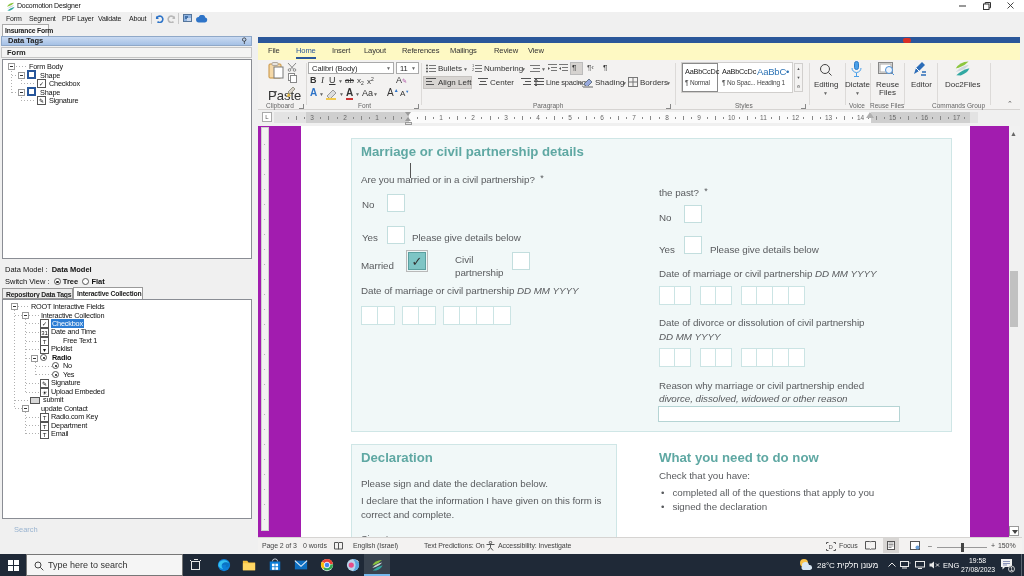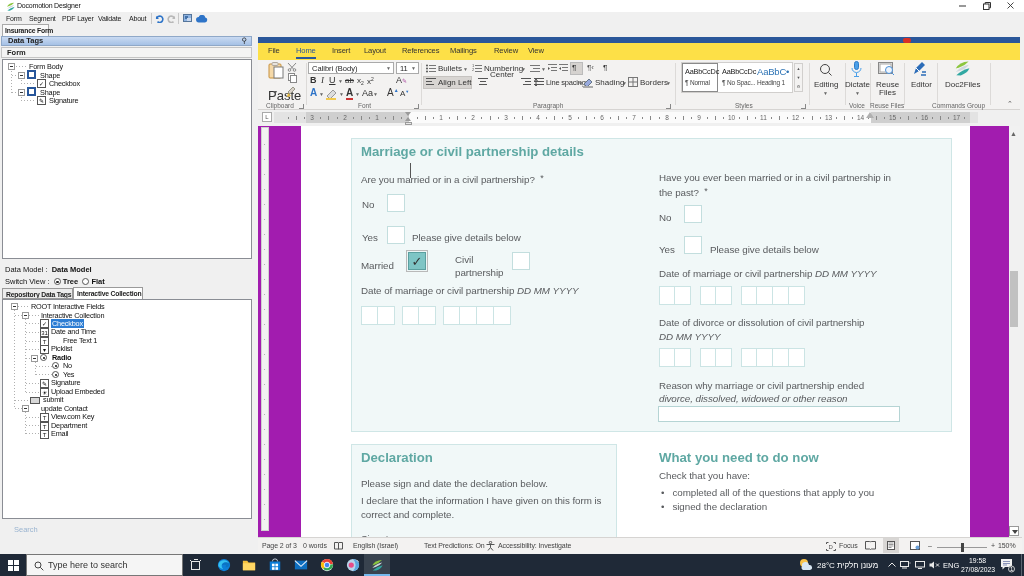--- a/index.html
+++ b/index.html
@@ -40,21 +40,21 @@
 .exp:before { content:""; position:absolute; left:1px; top:2px; width:3px; height:1px; background:#333; }
 .ticon { position:absolute; width:9px; height:9px; border:1px solid #555; background:#fff; font-size:6px; text-align:center; line-height:8px; color:#111; }
 .radioico { position:absolute; width:7px; height:7px; border:1px solid #555; border-radius:50%; background:#fff; }
 .radioico:before { content:""; position:absolute; left:1.5px; top:1.5px; width:2px; height:2px; background:#111; border-radius:50%; }
 
 .dv { position:absolute; width:1px; background-image:repeating-linear-gradient(to bottom,#b0b0b0 0 1px,transparent 1px 3px); }
 .dh { position:absolute; height:1px; background-image:repeating-linear-gradient(to right,#b0b0b0 0 1px,transparent 1px 3px); }
 
 #wordarea { left:258px; top:30px; width:766px; height:523px; background:#f0f0f0; }
 #bluebar { left:0px; top:7px; width:762px; height:6px; background:#2b579a; }
-#wtabs { left:0px; top:13px; width:762px; height:17px; background:#fde047; font-size:7.6px; color:#333; letter-spacing:-0.15px;text-align:right; }
+#wtabs { left:0px; top:13px; width:762px; height:17px; background:#fef9c3; font-size:7.6px; color:#333; letter-spacing:-0.15px;text-align:right; }
 #ribbon { left:0px; top:30px; width:762px; height:50px; background:#f3f2f1; border-bottom:1px solid #d6d4d2; font-size:8px; color:#333; }
 .glabel { position:absolute; top:42px; font-size:6.5px; color:#666; }
 .gsep { position:absolute; top:3px; width:1px; height:42px; background:#dcdad8; }
 #ruler { left:0px; top:80px; width:762px; height:16px; background:#f0f0f0; font-size:6.5px; color:#666; }
 #docarea { left:0px; top:96px; width:751px; height:411px; background:#a21caf; }
 #page { left:43px; top:0px; width:669px; height:411px; background:#ffffff; }
 #vscroll { left:751px; top:96px; width:11px; height:411px; background:#f1f1f1; }
 #statusbar { left:0px; top:507px; width:764px; height:16px; background:#f3f2f1; border-top:1px solid #d6d4d2; font-size:7px; color:#444; letter-spacing:-0.1px; }
 
 
@@ -196,21 +196,21 @@
     <div class="trow" style="left:60px;top:70px">Yes</div>
     <div class="ticon" style="left:37px;top:79px">✎</div>
     <div class="trow" style="left:48px;top:78px">Signature</div>
     <div class="ticon" style="left:37px;top:88px">☀</div>
     <div class="trow" style="left:48px;top:87px">Upload Embeded</div>
     <div class="abs" style="left:27px;top:97px;width:10px;height:7px;background:#d8d8d8;border:1px solid #555"></div>
     <div class="trow" style="left:40px;top:95px">submit</div>
     <div class="exp" style="left:19px;top:105px"></div>
     <div class="trow" style="left:38px;top:104px">update Contact</div>
     <div class="ticon" style="left:37px;top:113px">T</div>
-    <div class="trow" style="left:48px;top:112px">View.com Key</div>
+    <div class="trow" style="left:48px;top:112px">Radio.com Key</div>
     <div class="ticon" style="left:37px;top:122px">T</div>
     <div class="trow" style="left:48px;top:121px">Department</div>
     <div class="ticon" style="left:37px;top:130px">T</div>
     <div class="trow" style="left:48px;top:129px">Email</div>
   </div>
   <div class="abs" id="searchlbl">Search</div>
 </div>
 
 <div class="abs" id="wordarea">
   <div class="abs" id="bluebar">
@@ -324,21 +324,21 @@
         <rect x="0" y="0" width="10" height="1" fill="#555"></rect>
         <rect x="0" y="3" width="6" height="1" fill="#555"></rect>
         <rect x="0" y="6" width="8" height="1" fill="#555"></rect>
       </svg>
     <div class="abs" style="left:180px;top:18px;">Align Left</div>
     <svg class="abs" style="left:220px;top:18px" width="10" height="9" viewBox="0 0 10 9">
         <rect x="0" y="0" width="10" height="1" fill="#555"></rect>
         <rect x="2" y="3" width="6" height="1" fill="#555"></rect>
         <rect x="1" y="6" width="8" height="1" fill="#555"></rect>
       </svg>
-    <div class="abs" style="left:232px;top:10px;">Center</div>
+    <div class="abs" style="left:232px;top:18px;">Center</div>
     <svg class="abs" style="left:263px;top:18px" width="10" height="9" viewBox="0 0 10 9">
         <rect x="0" y="0" width="10" height="1" fill="#555"></rect>
         <rect x="4" y="3" width="6" height="1" fill="#555"></rect>
         <rect x="2" y="6" width="8" height="1" fill="#555"></rect>
       </svg>
     <svg class="abs" style="left:276px;top:18px" width="10" height="9" viewBox="0 0 10 9">
         <rect x="0" y="0" width="10" height="1" fill="#555"></rect>
         <rect x="0" y="3" width="10" height="1" fill="#555"></rect>
         <rect x="0" y="6" width="10" height="1" fill="#555"></rect>
       </svg>
@@ -549,21 +549,20 @@
           <div></div>
           <div></div>
         </div>
       <div class="dg" style="left:142px;top:180px">
           <div></div>
           <div></div>
           <div></div>
           <div></div>
         </div>
 
-      <div class="ftext" style="left:358px;top:46px">Have you ever been married or in a civil partnership in</div>
       <div class="ftext" style="left:358px;top:60px">the past? &nbsp;<span style="font-size:9px;vertical-align:2px">*</span></div>
       <div class="ftext" style="left:358px;top:86px">No</div>
       <div class="fbox" style="left:383px;top:79px"></div>
       <div class="ftext" style="left:358px;top:118px">Yes</div>
       <div class="fbox" style="left:383px;top:110px"></div>
       <div class="ftext" style="left:409px;top:118px">Please give details below</div>
       <div class="ftext" style="left:358px;top:142px">Date of marriage or civil partnership <i>DD MM YYYY</i></div>
       <div class="dg r" style="left:358px;top:160px">
           <div></div>
           <div></div>

